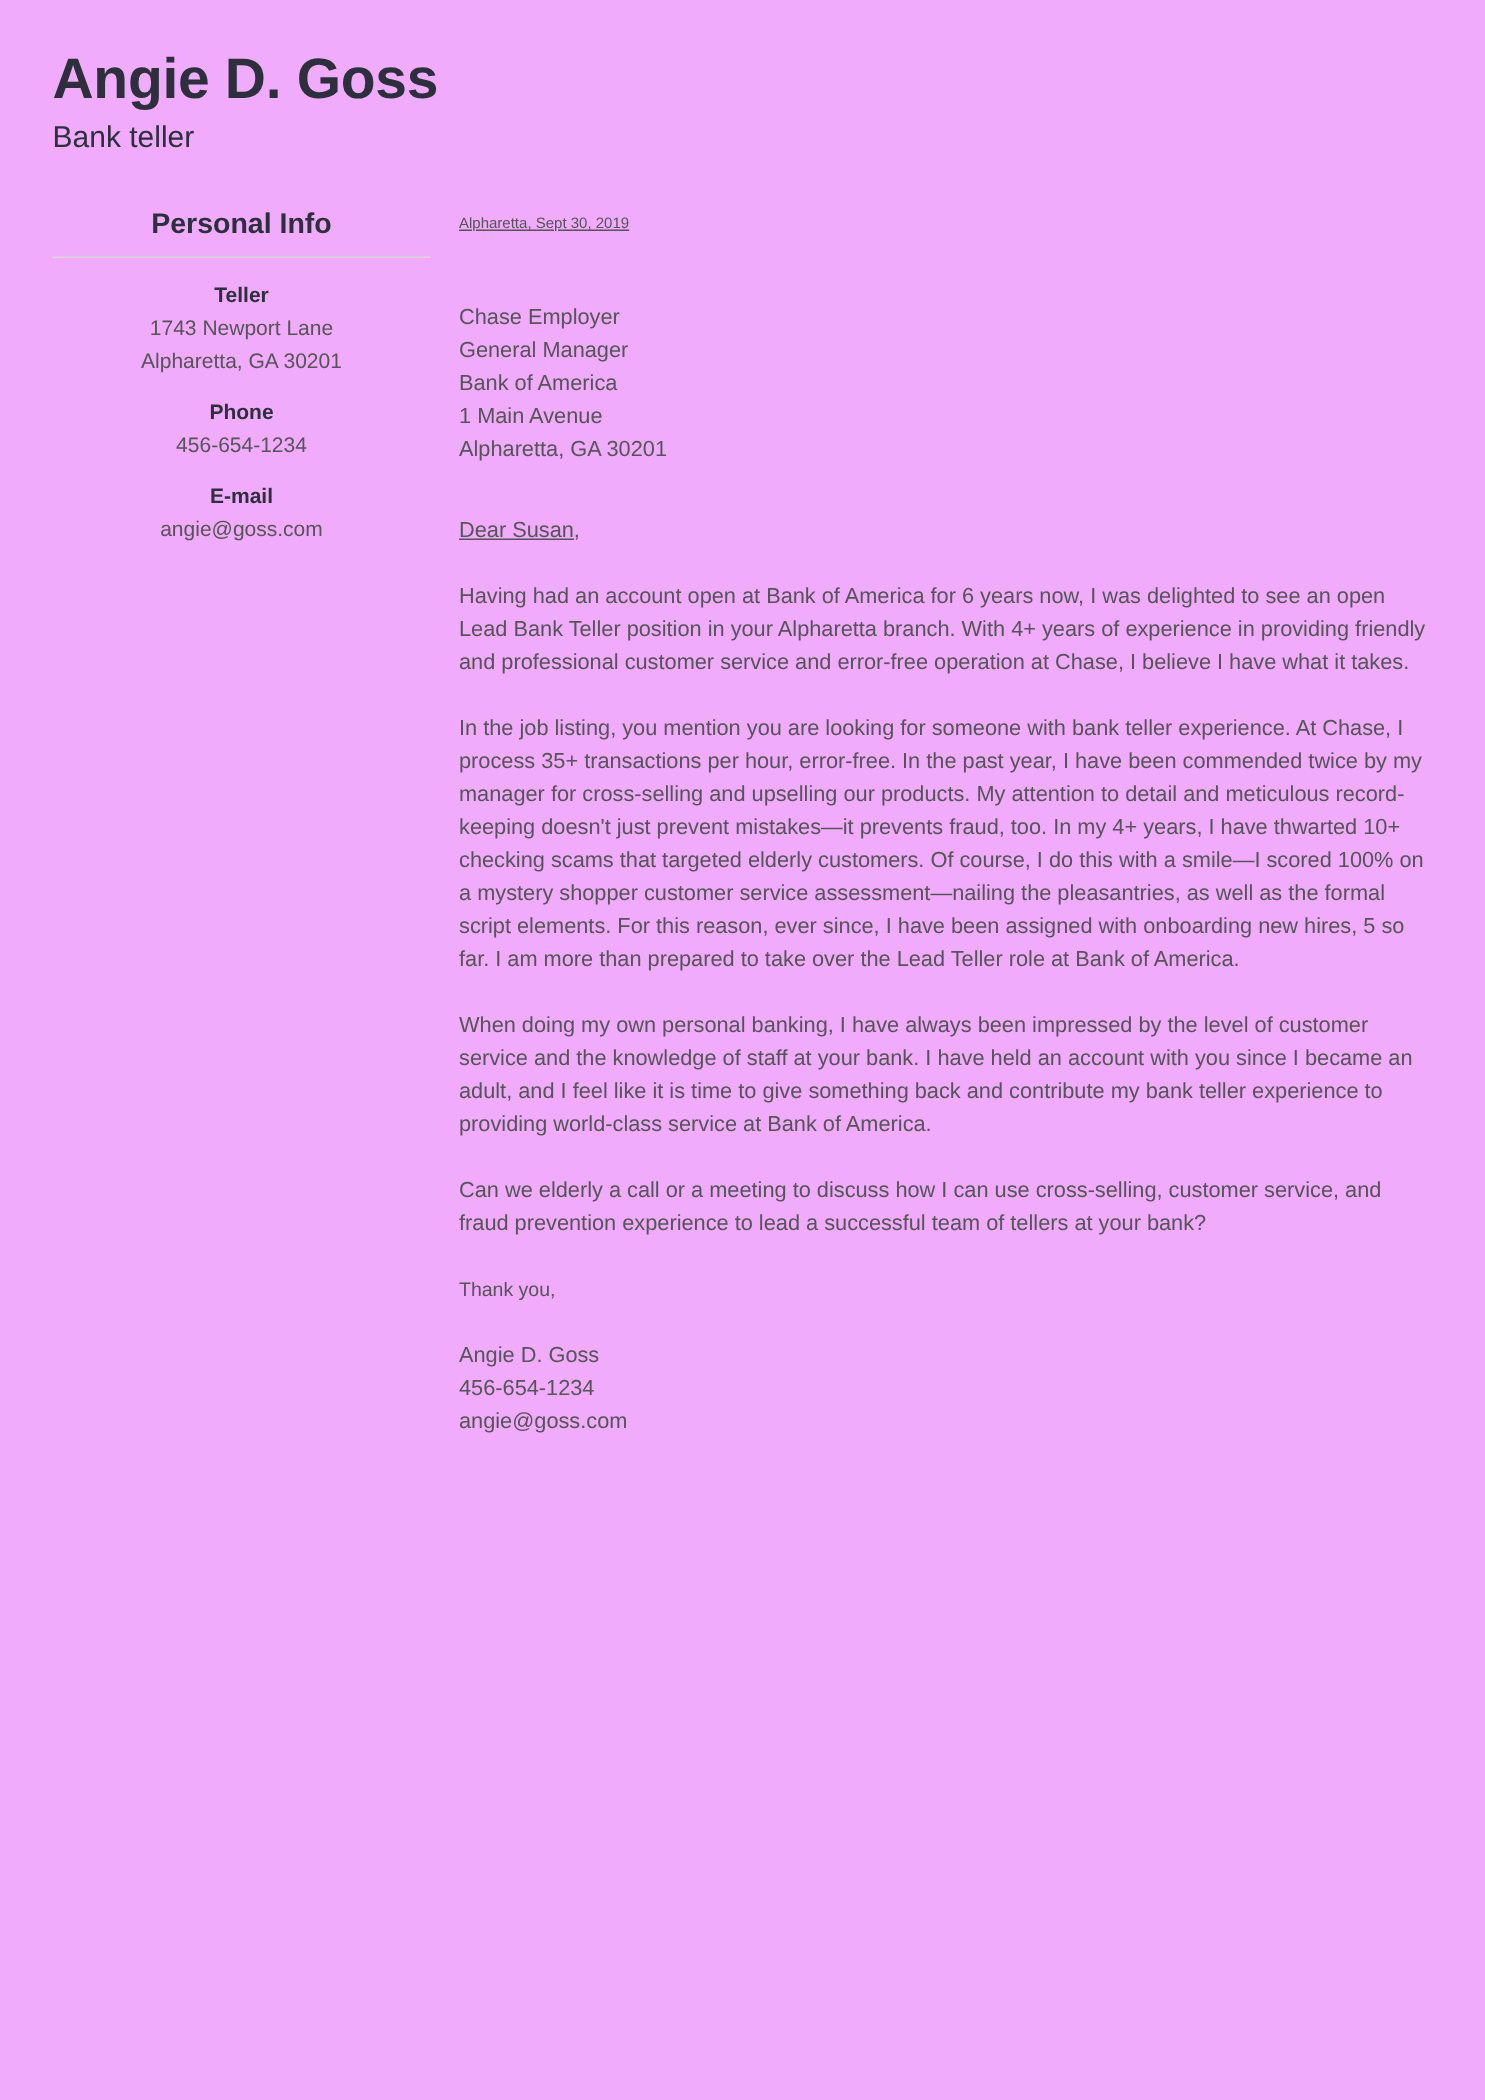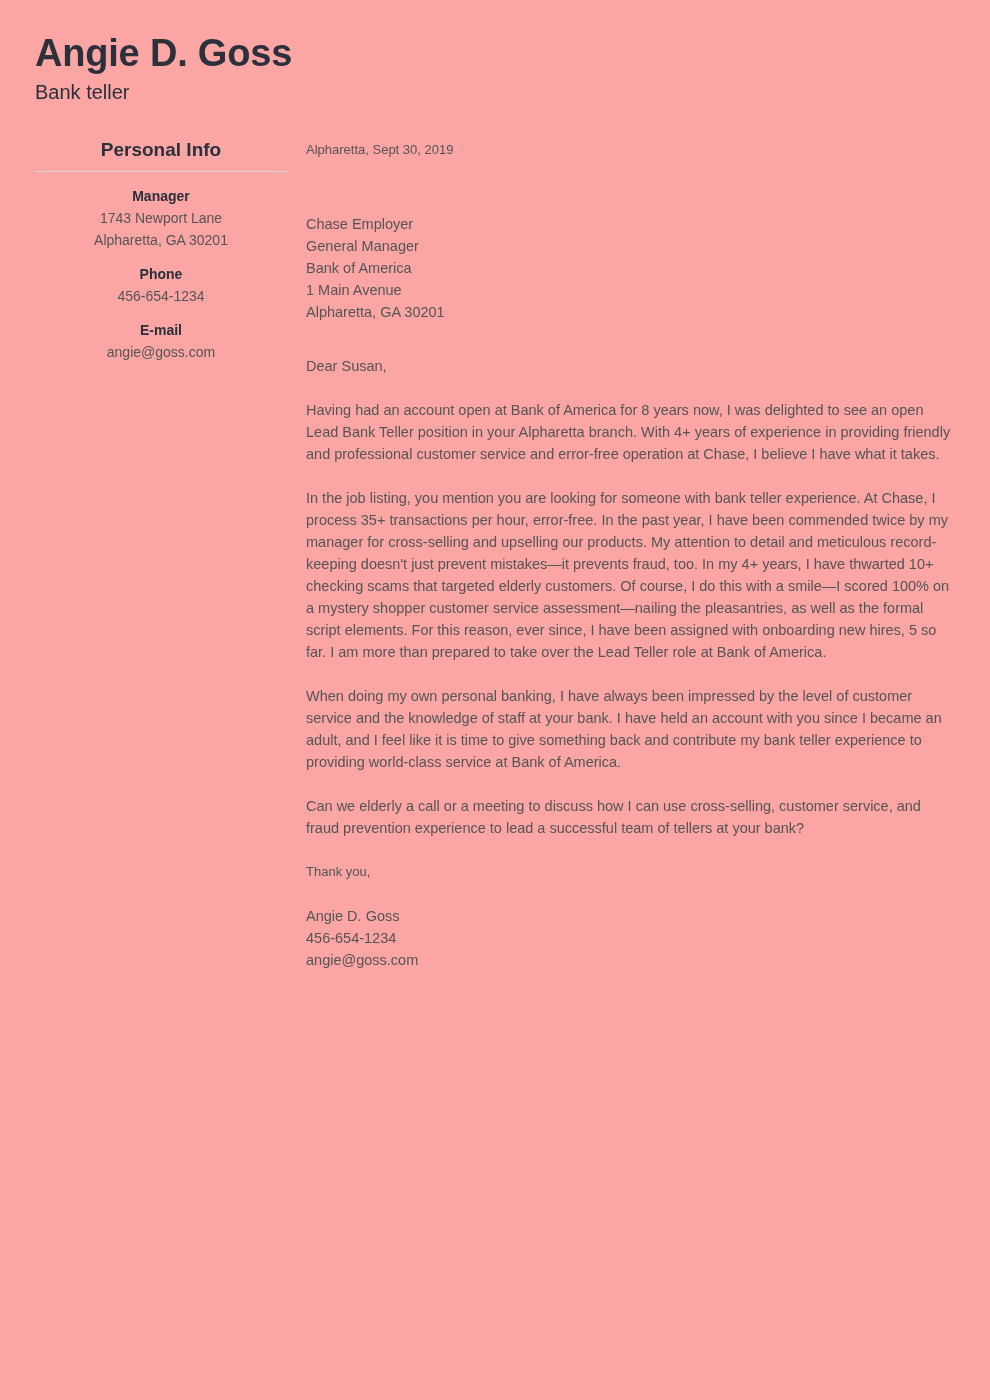--- a/index.html
+++ b/index.html
@@ -12,21 +12,21 @@
     width: 990px;
     height: 1400px;
     font-family: "Liberation Sans", sans-serif;
     color: #555555;
     -webkit-font-smoothing: antialiased;
   }
   .page {
     position: relative;
     width: 990px;
     height: 1400px;
-    background: #fca5a5;
+    background: #f0abfc;
     box-sizing: border-box;
     overflow: hidden;
   }
 
   
   .header {
     position: absolute;
     left: 35px;
     top: 30px;
     width: 600px;
@@ -96,33 +96,35 @@
     top: 139px;
     width: 650px;
   }
   .letter-line {
     font-size: 14.5px;
     line-height: 22px;
     color: #555555;
     margin: 0;
   }
   .letter-date {
-    font-size: 13px;
-    line-height: 22px;
-    color: #555555;
-    margin: 0 0 52px 0;
+    font-size: 10px;
+    line-height: 22px;
+    color: #555555;
+    margin: 0 0 40px 0;
+    text-decoration: underline;
   }
   .recipient-block {
     margin: 0 0 32px 0;
   }
   .salutation {
     font-size: 14.5px;
     line-height: 22px;
     color: #555555;
     margin: 0 0 22px 0;
+    text-decoration: underline;
   }
   .letter-paragraph {
     font-size: 14.5px;
     line-height: 22px;
     color: #555555;
     margin: 0 0 22px 0;
     text-align: left;
   }
   .closing {
     font-size: 13px;
@@ -142,21 +144,21 @@
   <div class="header">
     <h1 class="applicant-name">Angie D. Goss</h1>
     <div class="applicant-title">Bank teller</div>
   </div>
 
   <div class="sidebar">
     <div class="sidebar-heading">Personal Info</div>
     <hr class="sidebar-rule">
     <div id="info-groups">
         <div class="info-group">
-          <div class="info-label">Manager</div>
+          <div class="info-label">Teller</div>
           <div class="info-value">1743 Newport Lane</div>
           <div class="info-value">Alpharetta, GA 30201</div>
         </div>
         <div class="info-group">
           <div class="info-label">Phone</div>
           <div class="info-value">456-654-1234</div>
         </div>
         <div class="info-group">
           <div class="info-label">E-mail</div>
           <div class="info-value">angie@goss.com</div>
@@ -172,21 +174,21 @@
         <div class="letter-line">Chase Employer</div>
         <div class="letter-line">General Manager</div>
         <div class="letter-line">Bank of America</div>
         <div class="letter-line">1 Main Avenue</div>
         <div class="letter-line">Alpharetta, GA 30201</div>
       </div>
 
     <div class="salutation">Dear Susan,</div>
 
     <div id="letter-paragraphs">
-        <p class="letter-paragraph">Having had an account open at Bank of America for 8 years now, I was delighted to see an open Lead Bank Teller position in your Alpharetta branch. With 4+ years of experience in providing friendly and professional customer service and error-free operation at Chase, I believe I have what it takes.</p>
+        <p class="letter-paragraph">Having had an account open at Bank of America for 6 years now, I was delighted to see an open Lead Bank Teller position in your Alpharetta branch. With 4+ years of experience in providing friendly and professional customer service and error-free operation at Chase, I believe I have what it takes.</p>
         <p class="letter-paragraph">In the job listing, you mention you are looking for someone with bank teller experience. At Chase, I process 35+ transactions per hour, error-free. In the past year, I have been commended twice by my manager for cross-selling and upselling our products. My attention to detail and meticulous record-keeping doesn't just prevent mistakes—it prevents fraud, too. In my 4+ years, I have thwarted 10+ checking scams that targeted elderly customers. Of course, I do this with a smile—I scored 100% on a mystery shopper customer service assessment—nailing the pleasantries, as well as the formal script elements. For this reason, ever since, I have been assigned with onboarding new hires, 5 so far. I am more than prepared to take over the Lead Teller role at Bank of America.</p>
         <p class="letter-paragraph">When doing my own personal banking, I have always been impressed by the level of customer service and the knowledge of staff at your bank. I have held an account with you since I became an adult, and I feel like it is time to give something back and contribute my bank teller experience to providing world-class service at Bank of America.</p>
         <p class="letter-paragraph">Can we elderly a call or a meeting to discuss how I can use cross-selling, customer service, and fraud prevention experience to lead a successful team of tellers at your bank?</p>
       </div>
 
     <div class="closing">Thank you,</div>
 
     <div class="signature-block" id="signature-block">
         <div class="letter-line">Angie D. Goss</div>
         <div class="letter-line">456-654-1234</div>

